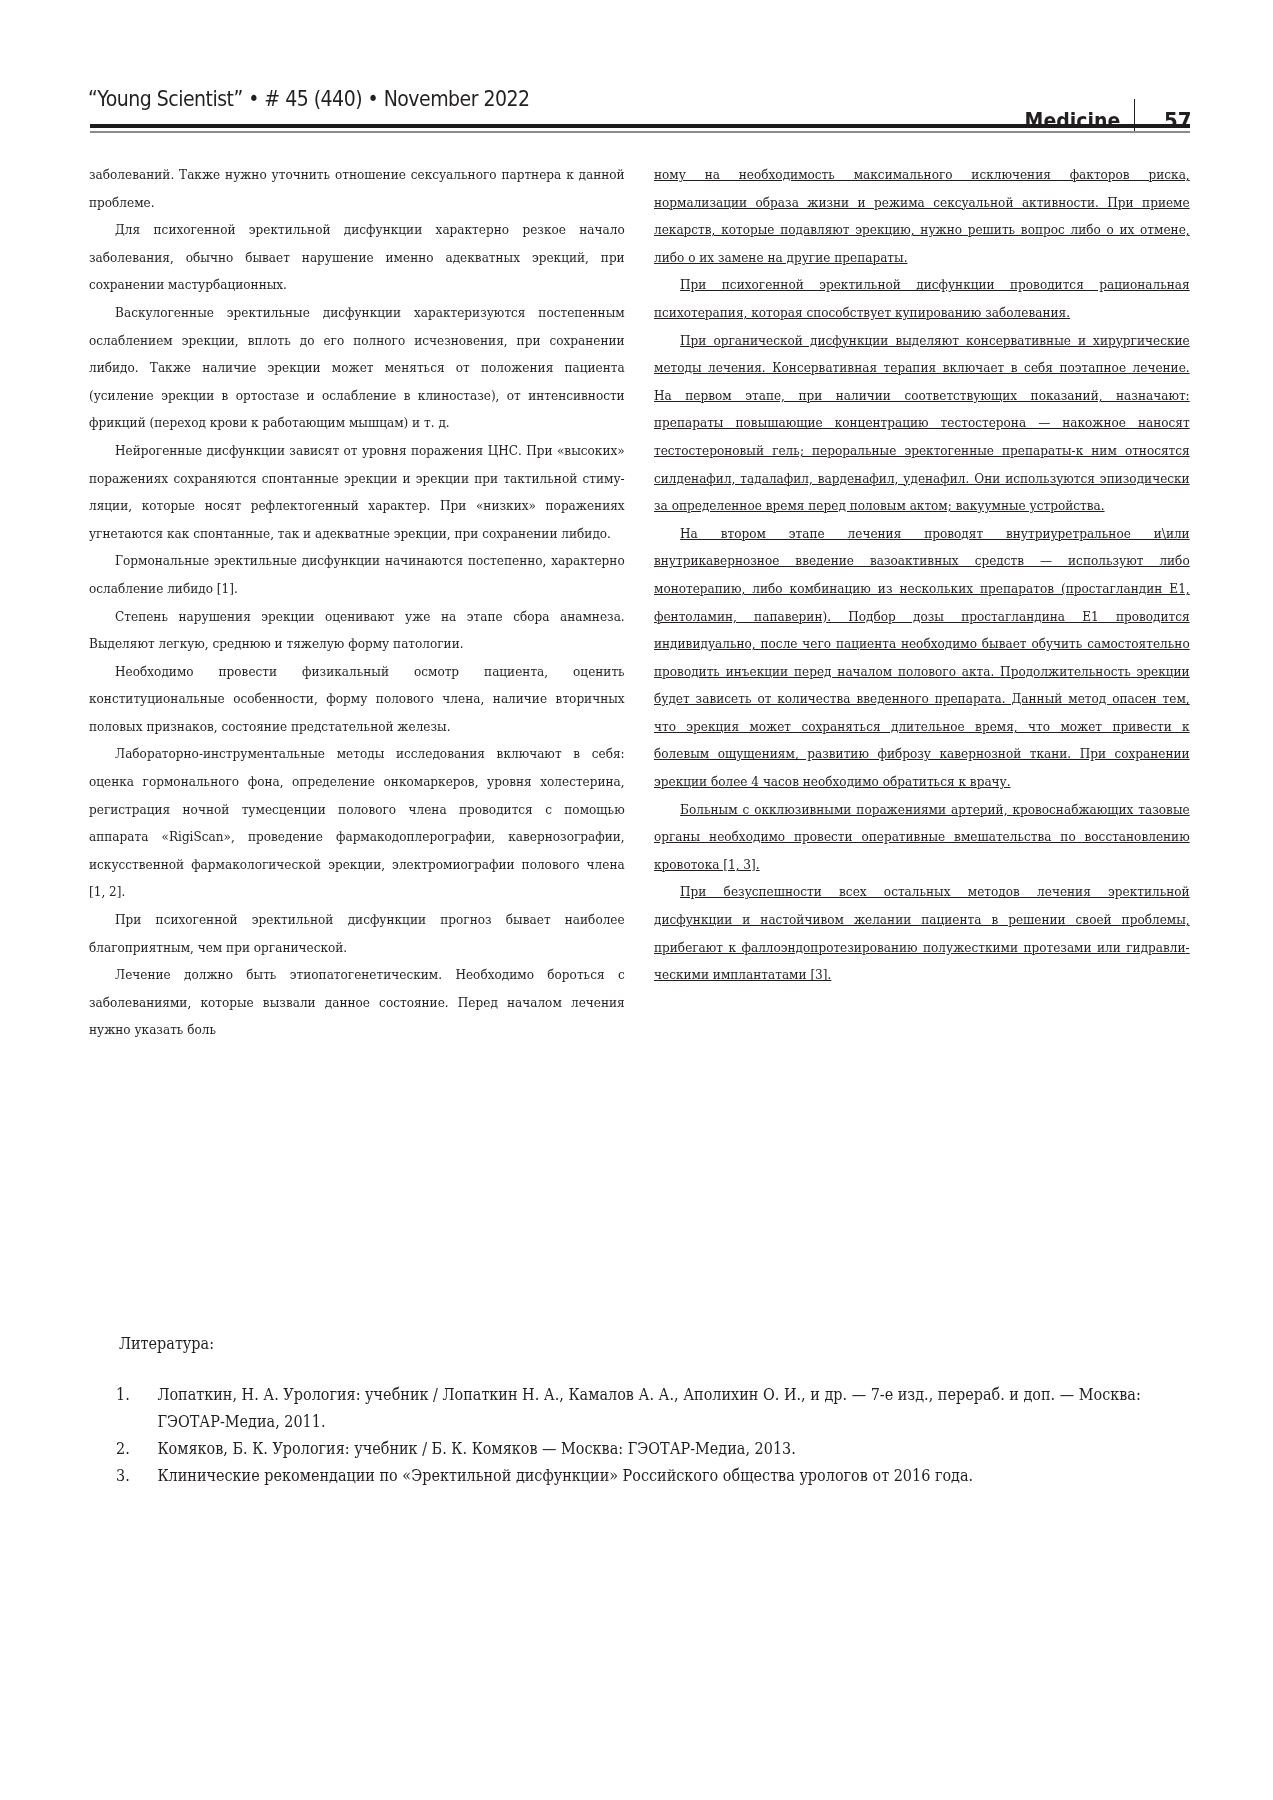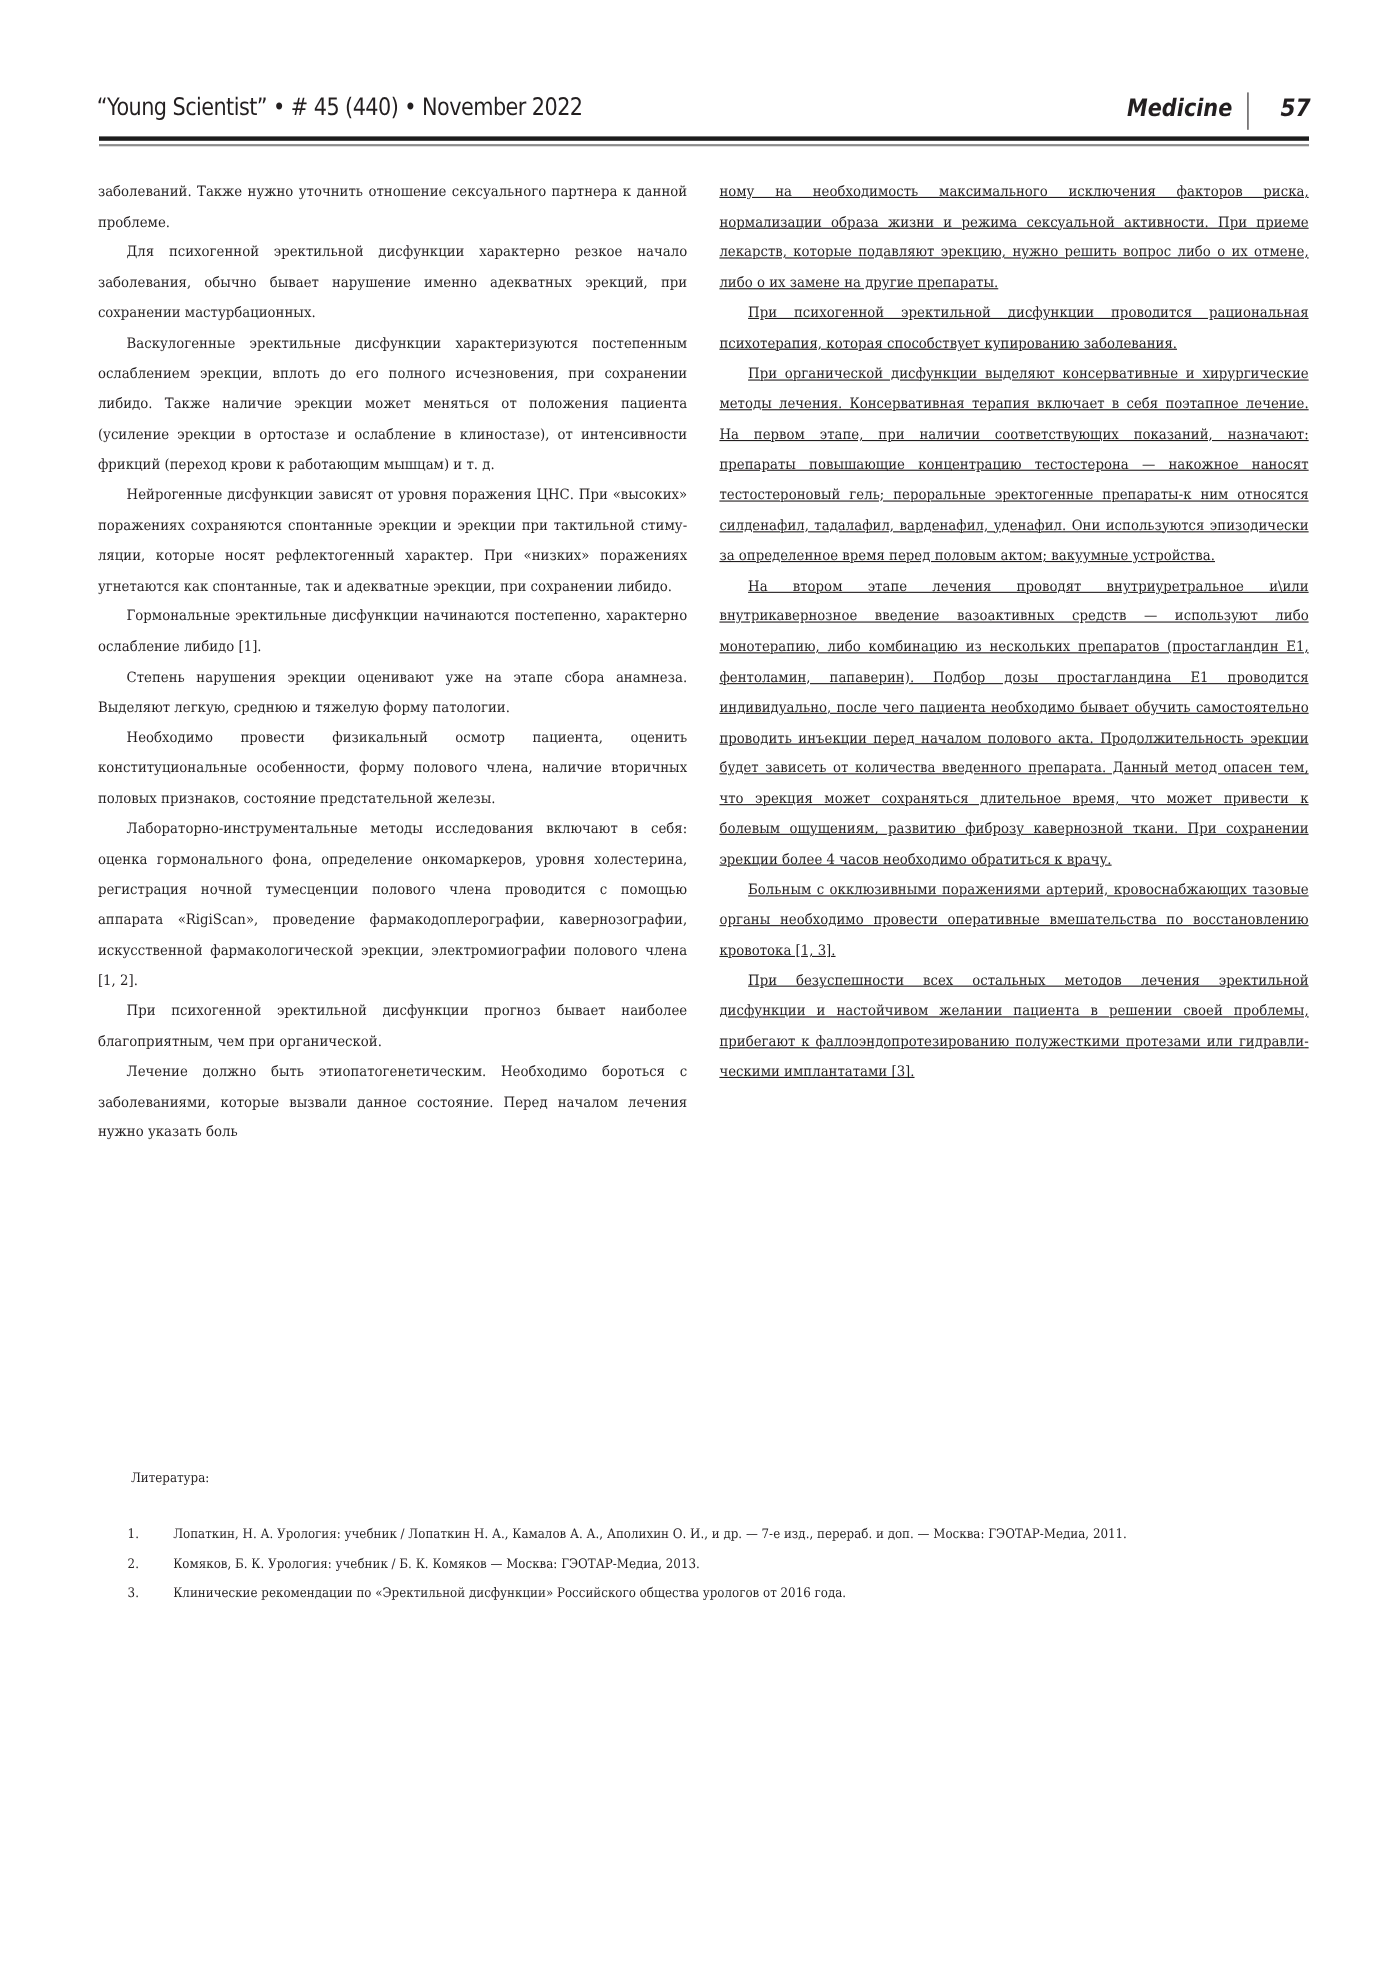--- a/index.html
+++ b/index.html
@@ -1,32 +1,32 @@
 <!DOCTYPE html>
 <html><head>
 <meta charset="utf-8">
 <style>
   html, body { margin: 0; padding: 0; background: #ffffff; }
   body { width: 1273px; height: 1800px; position: relative; overflow: hidden; color: #231f20; }
   .header { position: absolute; left: 88px; top: 84px; width: 1104px; height: 40px; font-family: "DejaVu Sans", sans-serif; }
   .header .journal { position: absolute; left: 0; top: 2px; font-size: 22px; letter-spacing: -0.6px; transform: scaleX(0.86); transform-origin: left top; white-space: nowrap; }
-  .header .right { position: absolute; right: 0; top: 0; height: 36px; display: flex; align-items: flex-start; font-style: italic; }
+  .header .right { position: absolute; right: 0; top: 13px; height: 36px; display: flex; align-items: flex-end; }
   .header .section { font-weight: bold; font-size: 22px; transform: scaleX(0.86); transform-origin: right top; padding-top: 2px; white-space: nowrap; }
   .header .vsep { width: 1.5px; background: #231f20; height: 34px; margin: 0 26px 0 14px; }
   .header .pageno { font-weight: bold; font-size: 22px; padding-top: 2px; transform: scaleX(0.9); transform-origin: right top; }
   .rule-thick { position: absolute; left: 90px; width: 1100px; top: 124px; height: 4px; background: #1c1c1c; }
   .rule-thin { position: absolute; left: 90px; width: 1100px; top: 131px; height: 2px; background: #8c8c8c; }
 
   .col { position: absolute; top: 161px; width: 536px; font-family: "DejaVu Serif", serif; font-size: 13px; line-height: 27.6px; text-align: justify; hyphens: manual; }
   .col.left { left: 89px; }
   .col.right { left: 654px; width: 536px; text-decoration: underline; }
   .col p { margin: 0; text-indent: 28px; transform: scaleX(0.93); transform-origin: left top; width: 576px; }
   .col p.noindent { text-indent: 0; }
 
-  .refs { position: absolute; left: 89px; top: 1330px; width: 1110px; font-family: "DejaVu Serif", serif; font-size: 12px; line-height: 27px; }
+  .refs { position: absolute; left: 89px; top: 1330px; width: 1110px; font-family: "DejaVu Serif", serif; font-size: 16px; line-height: 27px; }
   .refs .refs-title { margin-left: 30px; transform: scaleX(0.9); transform-origin: left top; }
   .refs ol { list-style: none; margin: 24px 0 0 0; padding: 0; }
   .refs li { position: relative; padding-left: 76px; transform: scaleX(0.9); transform-origin: left top; width: 1160px; }
   .refs li .num { position: absolute; left: 30px; top: 0; }
 </style>
 </head>
 <body>
 
 <div class="header">
   <div class="journal">“Young Scientist” • # 45 (440) • November 2022</div>

